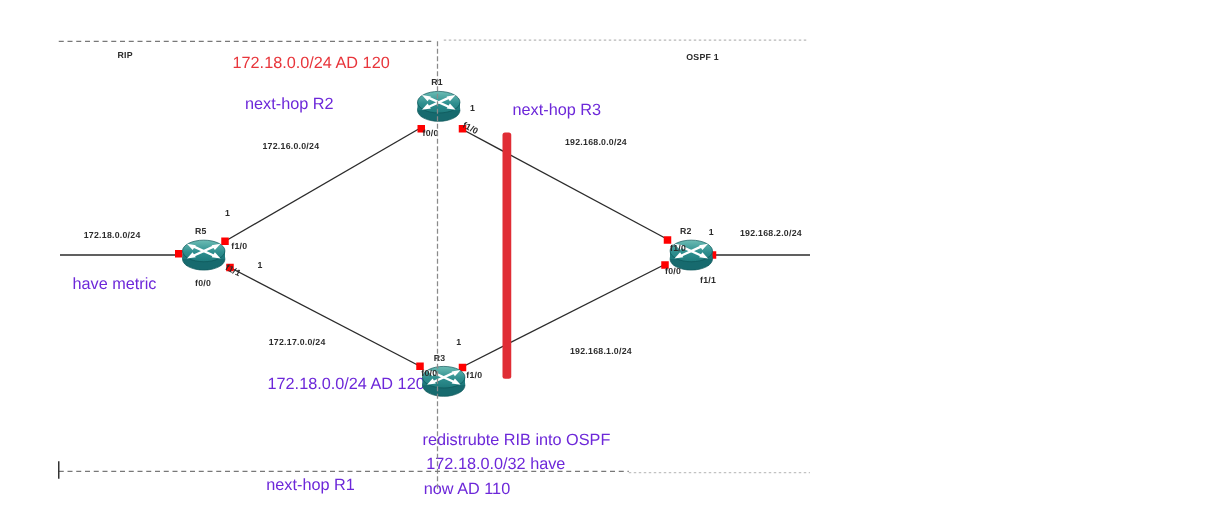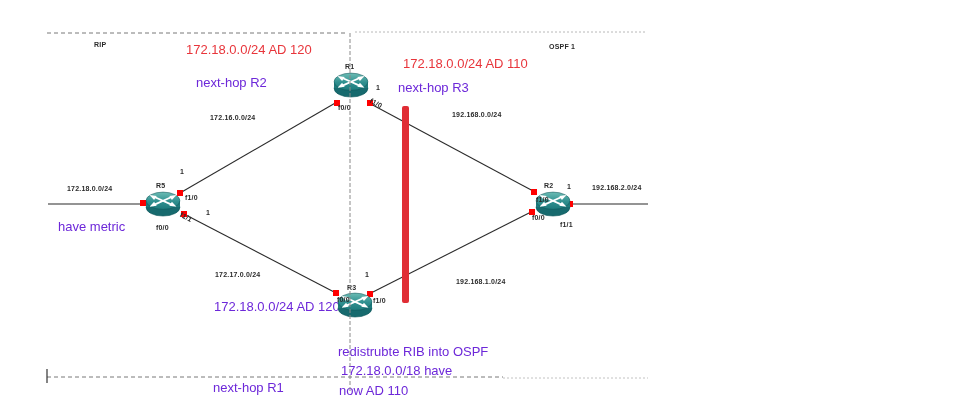--- a/index.html
+++ b/index.html
@@ -120,27 +120,26 @@
 
   <div class="lbl lbl-sm" style="left:67px;top:185px;">172.18.0.0/24</div>
   <div class="lbl lbl-sm" style="left:210px;top:114px;">172.16.0.0/24</div>
   <div class="lbl lbl-sm" style="left:215px;top:271px;">172.17.0.0/24</div>
   <div class="lbl lbl-sm" style="left:452px;top:111px;">192.168.0.0/24</div>
   <div class="lbl lbl-sm" style="left:456px;top:278px;">192.168.1.0/24</div>
   <div class="lbl lbl-sm" style="left:592px;top:184px;">192.168.2.0/24</div>
 
   <div class="lbl lbl-ann lbl-red" style="left:186px;top:42px;">172.18.0.0/24 AD 120</div>
   <div class="lbl lbl-ann" style="left:196px;top:75px;">next-hop R2</div>
-  <div class="lbl lbl-ann lbl-red" style="left:403px;top:56px;">172.18.0.0/24 AD 110</div>
-  <div class="lbl lbl-ann" style="left:398px;top:80px;">next-hop R3</div>
+  <div class="lbl lbl-ann" style="left:410px;top:80px;">next-hop R3</div>
   <div class="lbl lbl-ann" style="left:58px;top:219px;">have metric</div>
   <div class="lbl lbl-ann" style="left:214px;top:299px;">172.18.0.0/24 AD 120</div>
   <div class="lbl lbl-ann" style="left:213px;top:348px;margin-top:32px;">next-hop R1</div>
   <div class="lbl lbl-ann" style="left:338px;top:344px;">redistrubte RIB into OSPF</div>
-  <div class="lbl lbl-ann" style="left:341px;top:363px;">172.18.0.0/18 have</div>
+  <div class="lbl lbl-ann" style="left:341px;top:363px;">172.18.0.0/32 have</div>
   <div class="lbl lbl-ann" style="left:339px;top:383px;">now AD 110</div>
 
   <svg class="layer" width="964" height="408" style="z-index:5">
     <line x1="47" y1="33" x2="348" y2="33" stroke="#787878" stroke-width="1" stroke-dasharray="4 3"></line>
     <line x1="355" y1="32" x2="645" y2="32" stroke="#b8b8b8" stroke-width="1" stroke-dasharray="2 2"></line>
     <line x1="350" y1="33" x2="350" y2="392" stroke="#8a8a8a" stroke-width="1" stroke-dasharray="4 2"></line>
     <line x1="47" y1="377" x2="503" y2="377" stroke="#787878" stroke-width="1" stroke-dasharray="4 3"></line>
     <line x1="503" y1="378" x2="648" y2="378" stroke="#c2c2c2" stroke-width="1" stroke-dasharray="2 2"></line>
     <line x1="47" y1="369" x2="47" y2="383" stroke="#333333" stroke-width="1.2"></line>
   </svg>

